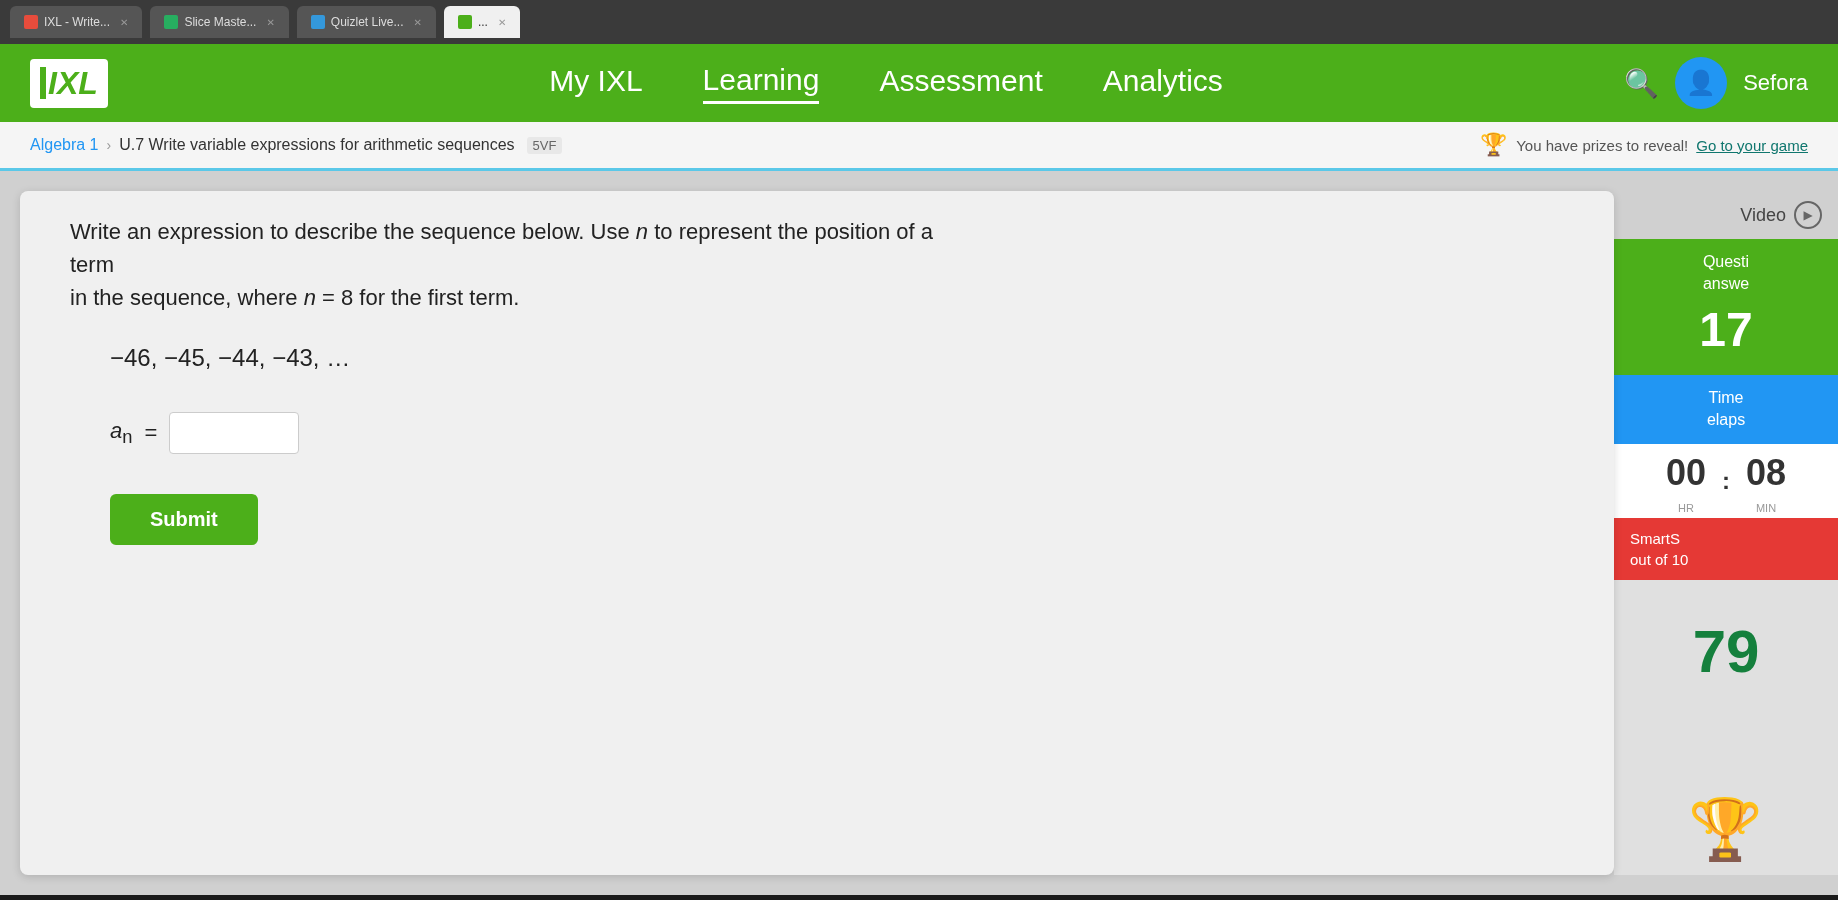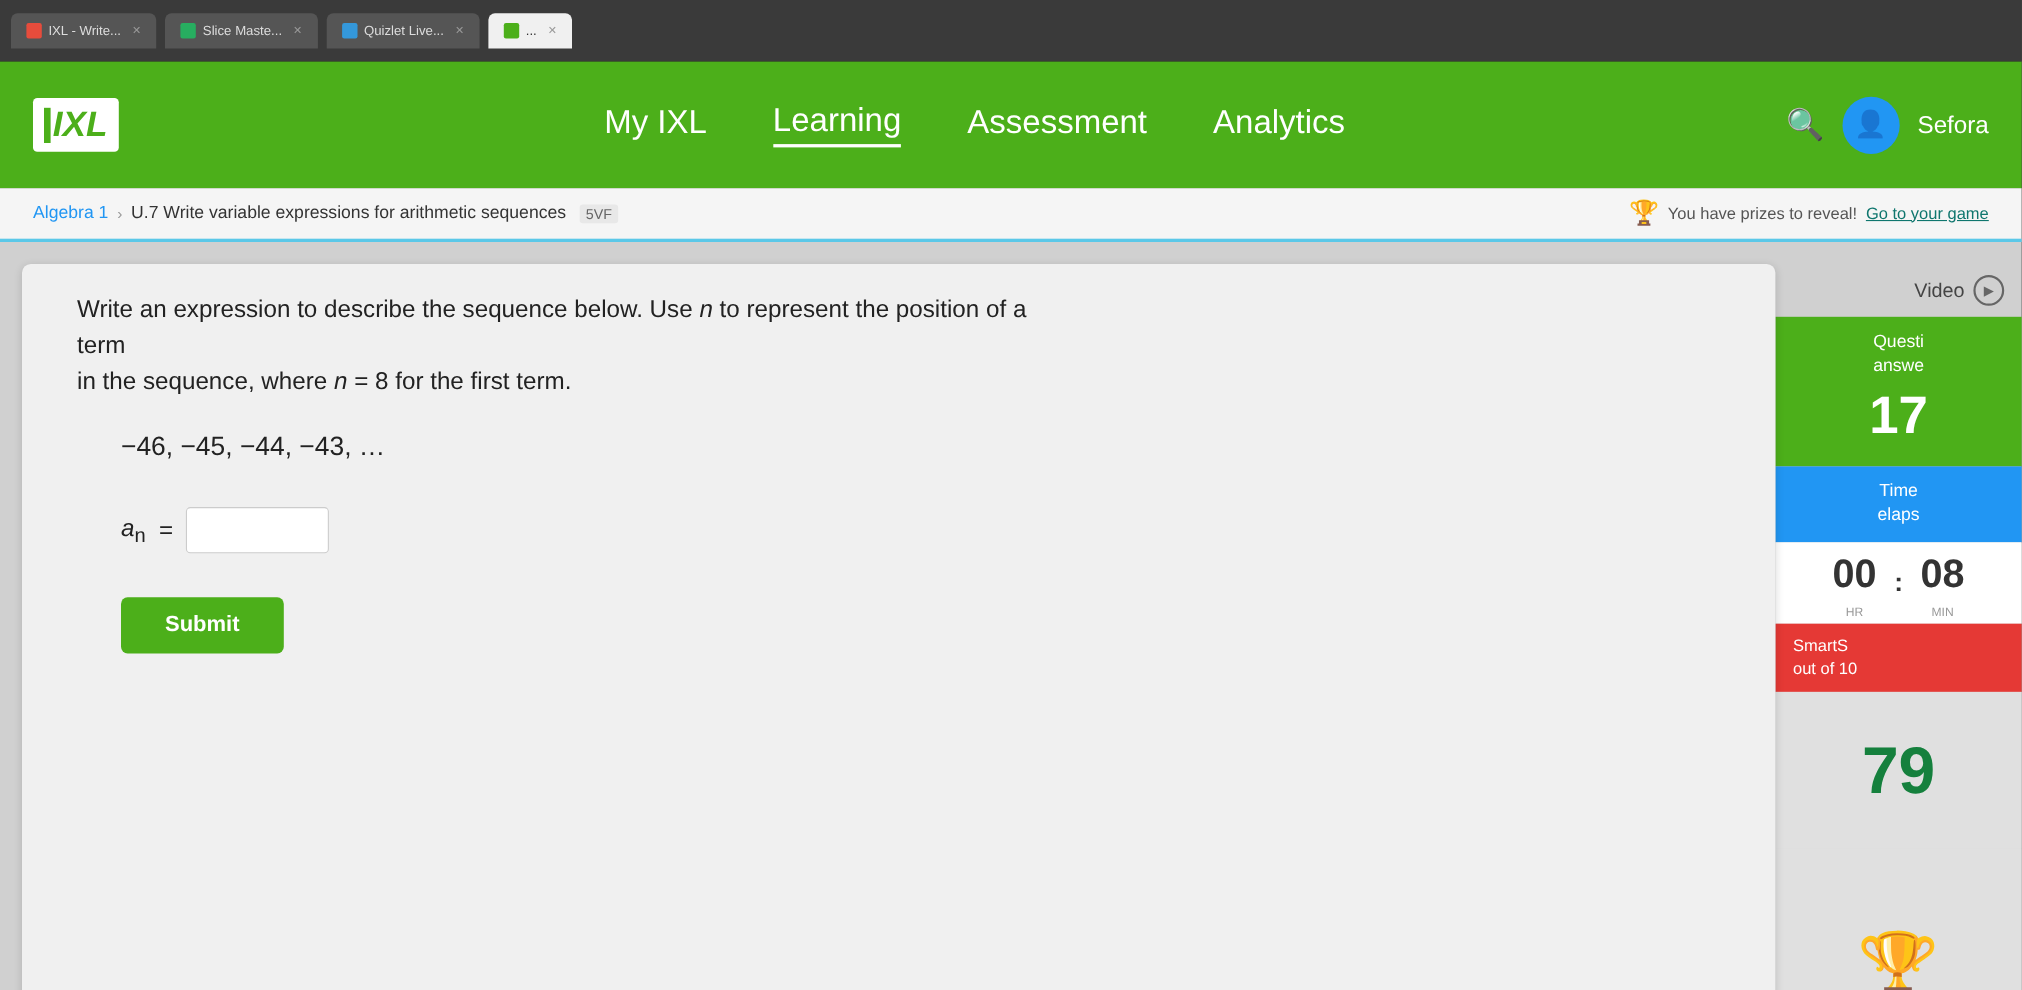--- a/index.html
+++ b/index.html
@@ -1,21 +1,21 @@
 <!DOCTYPE html>
 <html><head>
   <meta charset="utf-8">
   <style>
     * { margin: 0; padding: 0; box-sizing: border-box; }
     body { font-family: Arial, sans-serif; background: #1a1a1a; width: 1838px; height: 900px; overflow: hidden; }
 
     
     .browser-chrome {
       background: #3a3a3a;
-      height: 56px;
+      height: 44px;
       display: flex;
       align-items: center;
       padding: 0 10px;
       gap: 8px;
     }
     .tab {
       background: #555;
       border-radius: 6px 6px 0 0;
       padding: 6px 14px;
       font-size: 12px;
@@ -31,21 +31,21 @@
       height: 14px;
       background: #888;
       border-radius: 2px;
       display: inline-block;
     }
     .tab-close { font-size: 10px; color: #999; margin-left: 4px; cursor: pointer; }
 
     
     .navbar {
       background: #4caf1a;
-      height: 115px;
+      height: 78px;
       display: flex;
       align-items: center;
       padding: 0 30px;
       gap: 0;
       position: relative;
     }
     .logo {
       background: white;
       border-radius: 4px;
       padding: 6px 10px;

